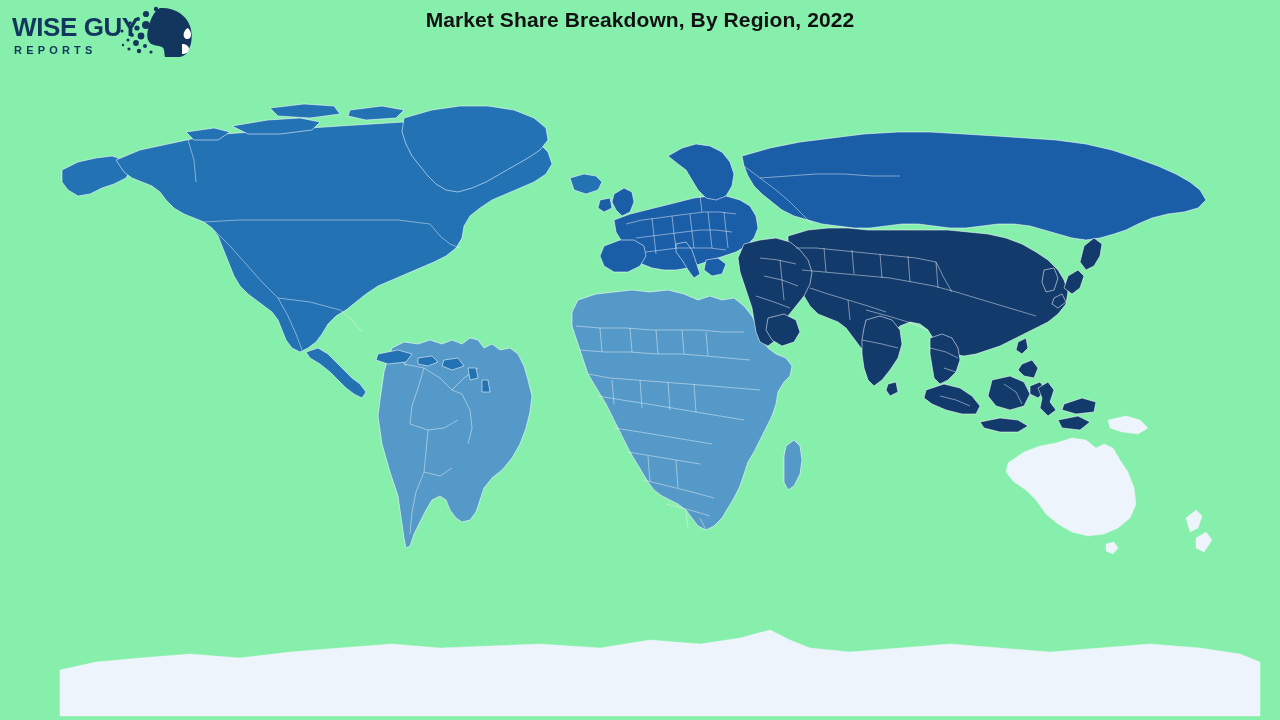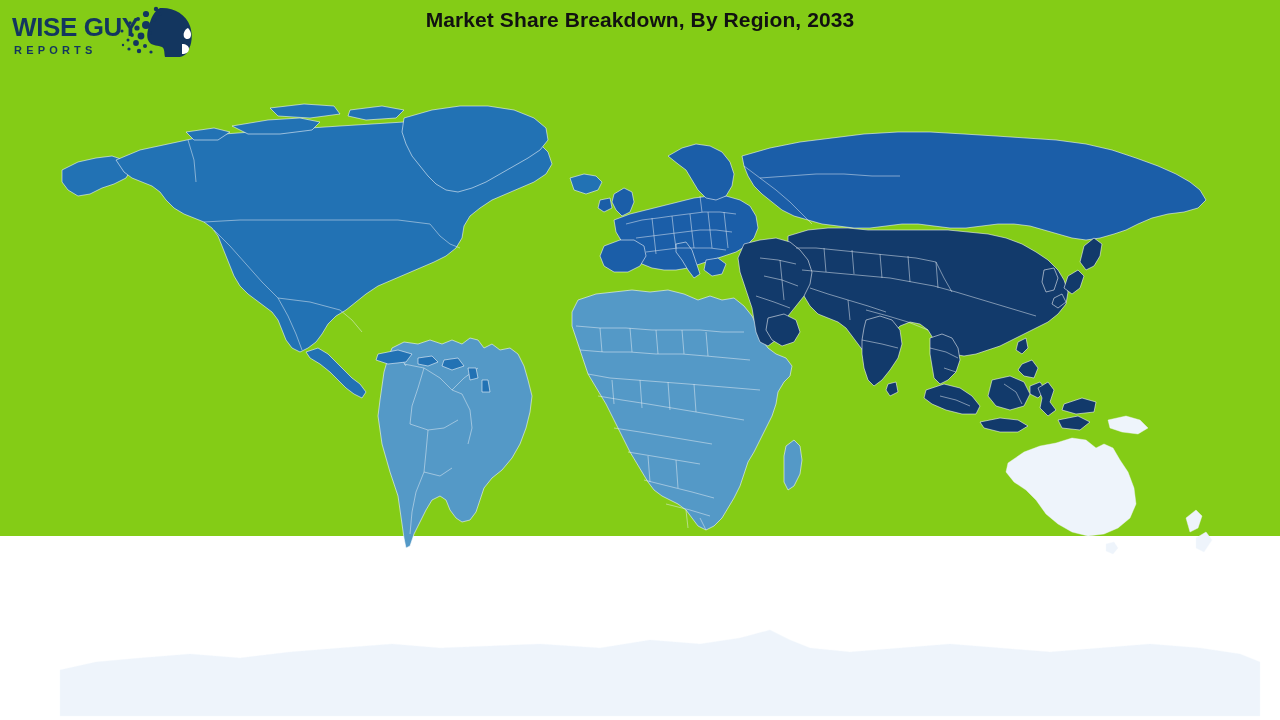--- a/index.html
+++ b/index.html
@@ -13,22 +13,22 @@
     height: 720px;
     position: relative;
     overflow: hidden;
     font-family: "Liberation Sans", sans-serif;
     color: #111111;
   }
   #stage {
     position: absolute;
     left: 0; top: 0;
     width: 1280px;
-    height: 536px;
-    background: #84cc16;
+    height: 720px;
+    background: #86efac;
   }
 
   
   #logo {
     position: absolute;
     left: 10px;
     top: 4px;
     width: 196px;
     height: 58px;
   }
@@ -115,21 +115,21 @@
         <circle cx="129" cy="47" r="2.2"></circle>
         <circle cx="119" cy="45" r="1.6"></circle>
         <circle cx="141" cy="48" r="1.6"></circle>
         <circle cx="112" cy="27" r="1.5"></circle>
         <circle cx="113" cy="41" r="1.2"></circle>
         <circle cx="150" cy="10" r="1.5"></circle>
       </g>
     </svg>
   </div>
 
-  <div id="chart-title">Market Share Breakdown, By Region, 2033</div>
+  <div id="chart-title">Market Share Breakdown, By Region, 2022</div>
 
   <div id="map-wrap">
     <svg id="world-map" viewBox="0 0 1280 672" xmlns="http://www.w3.org/2000/svg">
 
       <g>
 
         <path class="land faint" fill="#eef4fb" d="M1008 415 L1024 404 L1040 398 L1056 395 L1072 390 L1086 392 L1096 400
                  L1104 396 L1113 400 L1120 412 L1128 424 L1134 440 L1136 456 L1130 470
                  L1118 480 L1104 486 L1088 488 L1072 484 L1058 476 L1046 466 L1036 452
                  L1026 442 L1014 434 L1006 424 Z"></path>

